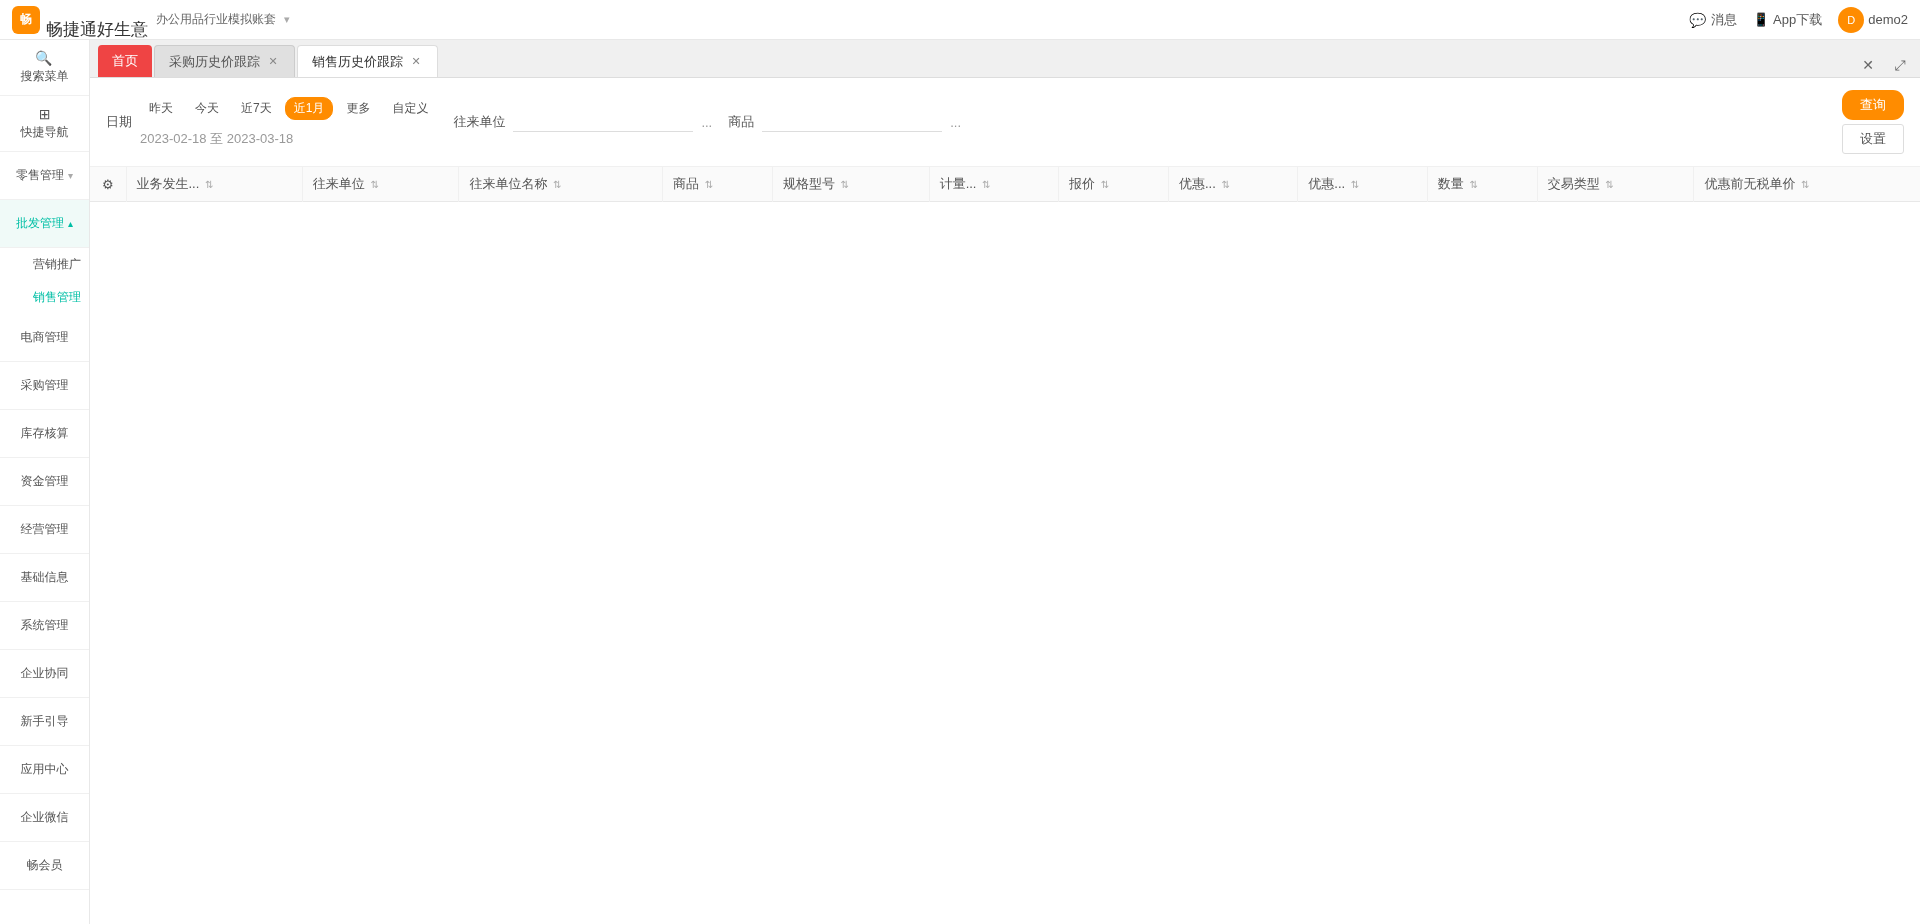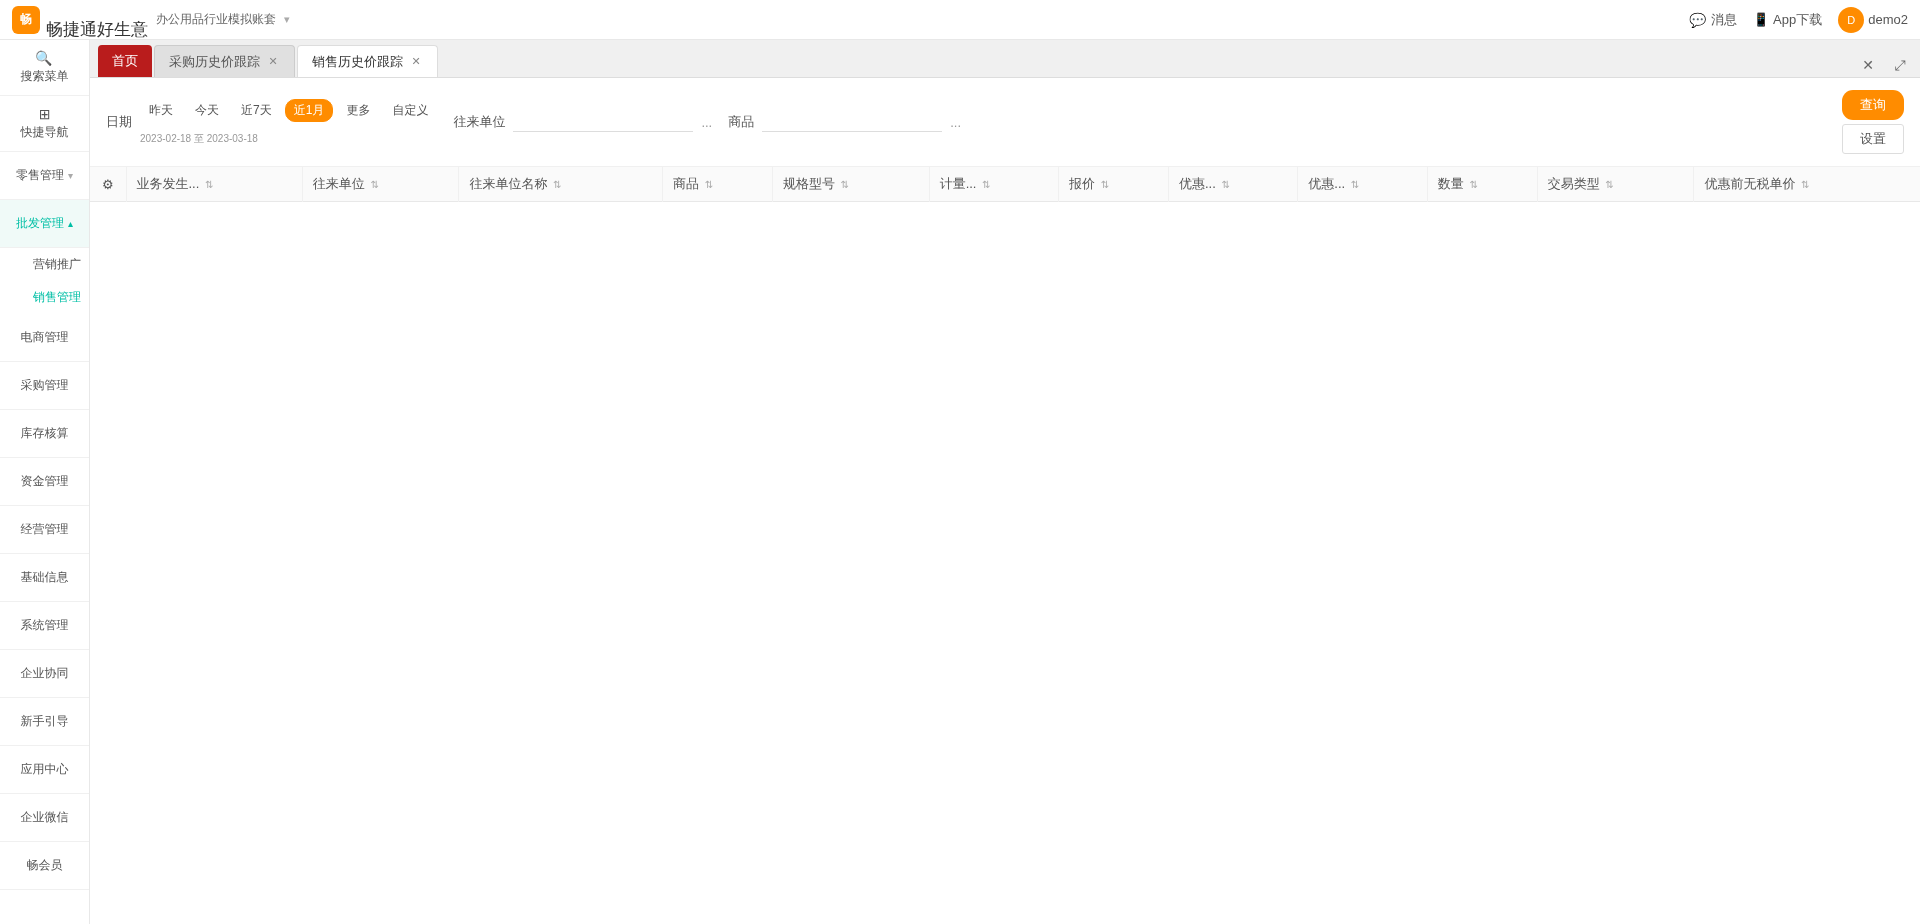--- a/index.html
+++ b/index.html
@@ -112,21 +112,21 @@
       margin-right: 2px;
       border: 1px solid #ccc;
       border-bottom: none;
     }
     .tab.active {
       background: #fff;
       color: #333;
       border-color: #ddd;
     }
     .tab-home {
-      background: #b91c1c;
+      background: #ef4444;
       color: white;
       border-color: #00bfa5;
       height: 32px;
       padding: 12px 14px;
       display: flex;
       align-items: center;
       border-radius: 4px 4px 0 0;
       cursor: pointer;
       font-size: 13px;
       margin-right: 2px;
@@ -223,21 +223,21 @@
       color: #555;
       border: 1px solid transparent;
     }
     .date-btn.active {
       background: #ff8c00;
       color: white;
       border-color: #ff8c00;
       border-radius: 10px;
     }
     .date-range-text {
-      font-size: 10px;
+      font-size: 13px;
       color: #999;
       margin-top: 8px;
     }
     .filter-input-group {
       display: flex; align-items: center; gap: 8px;
     }
     .filter-input {
       border: none;
       border-bottom: 1px solid #ddd;
       outline: none;

